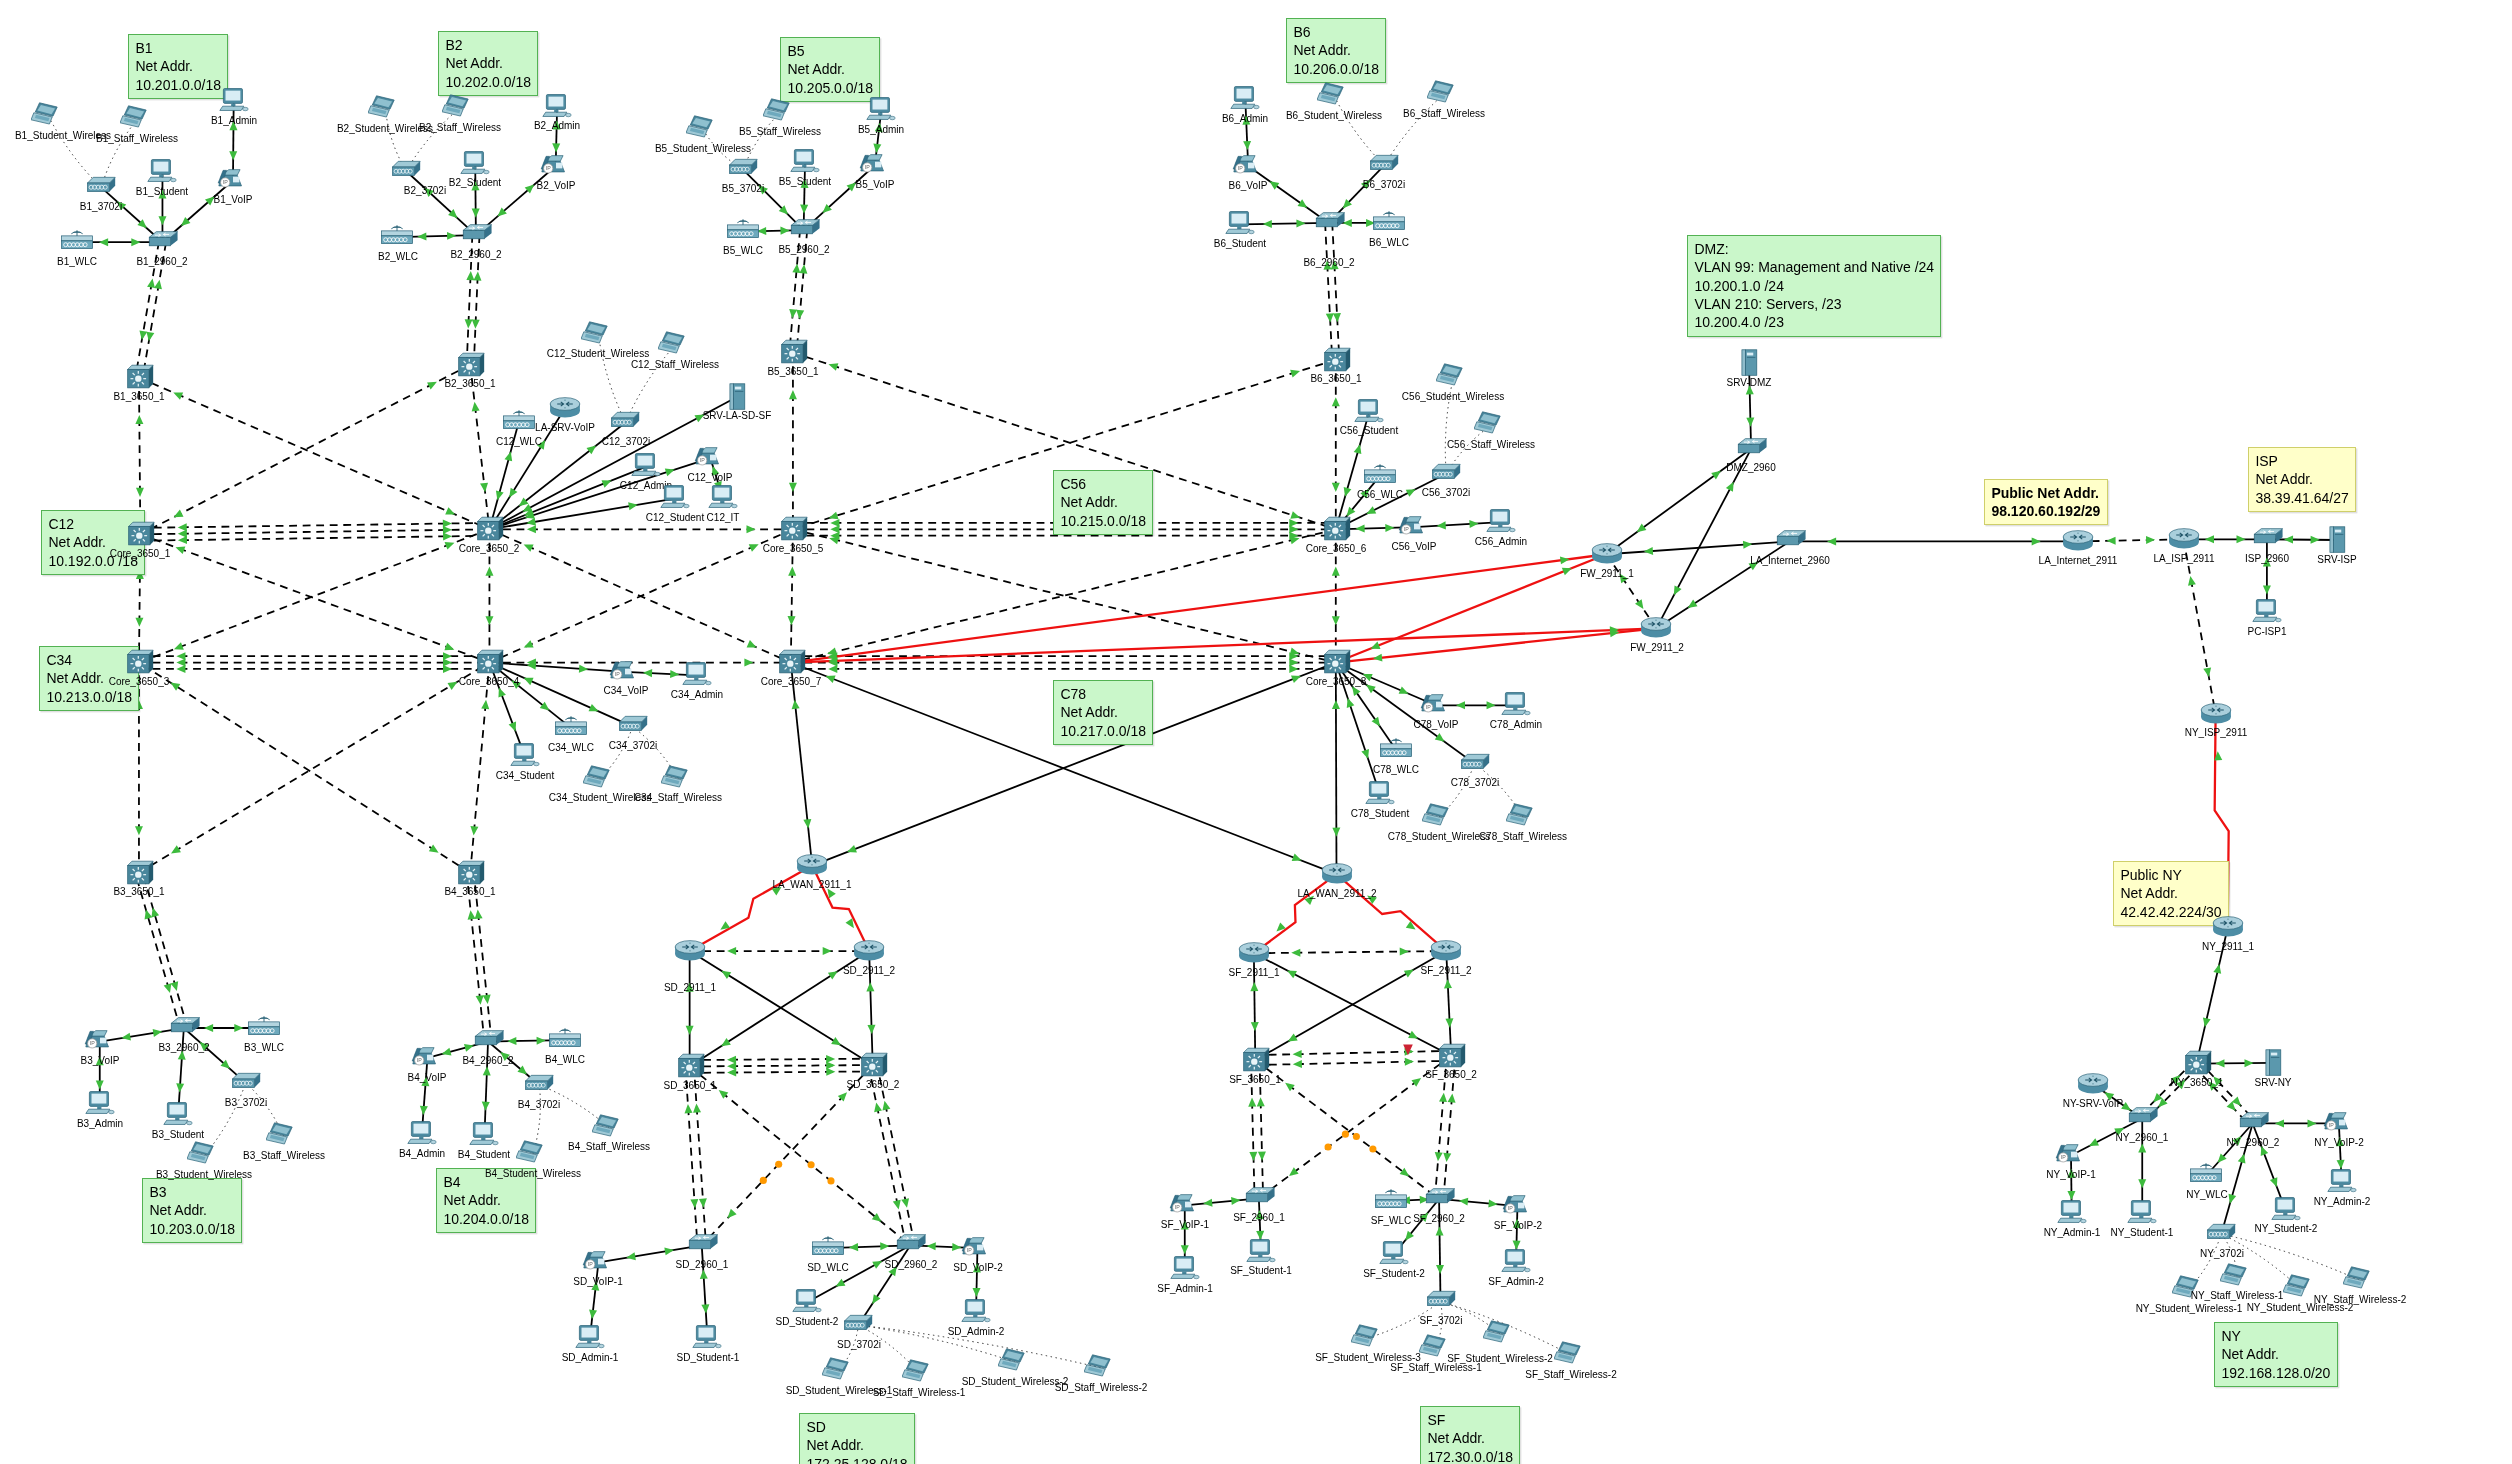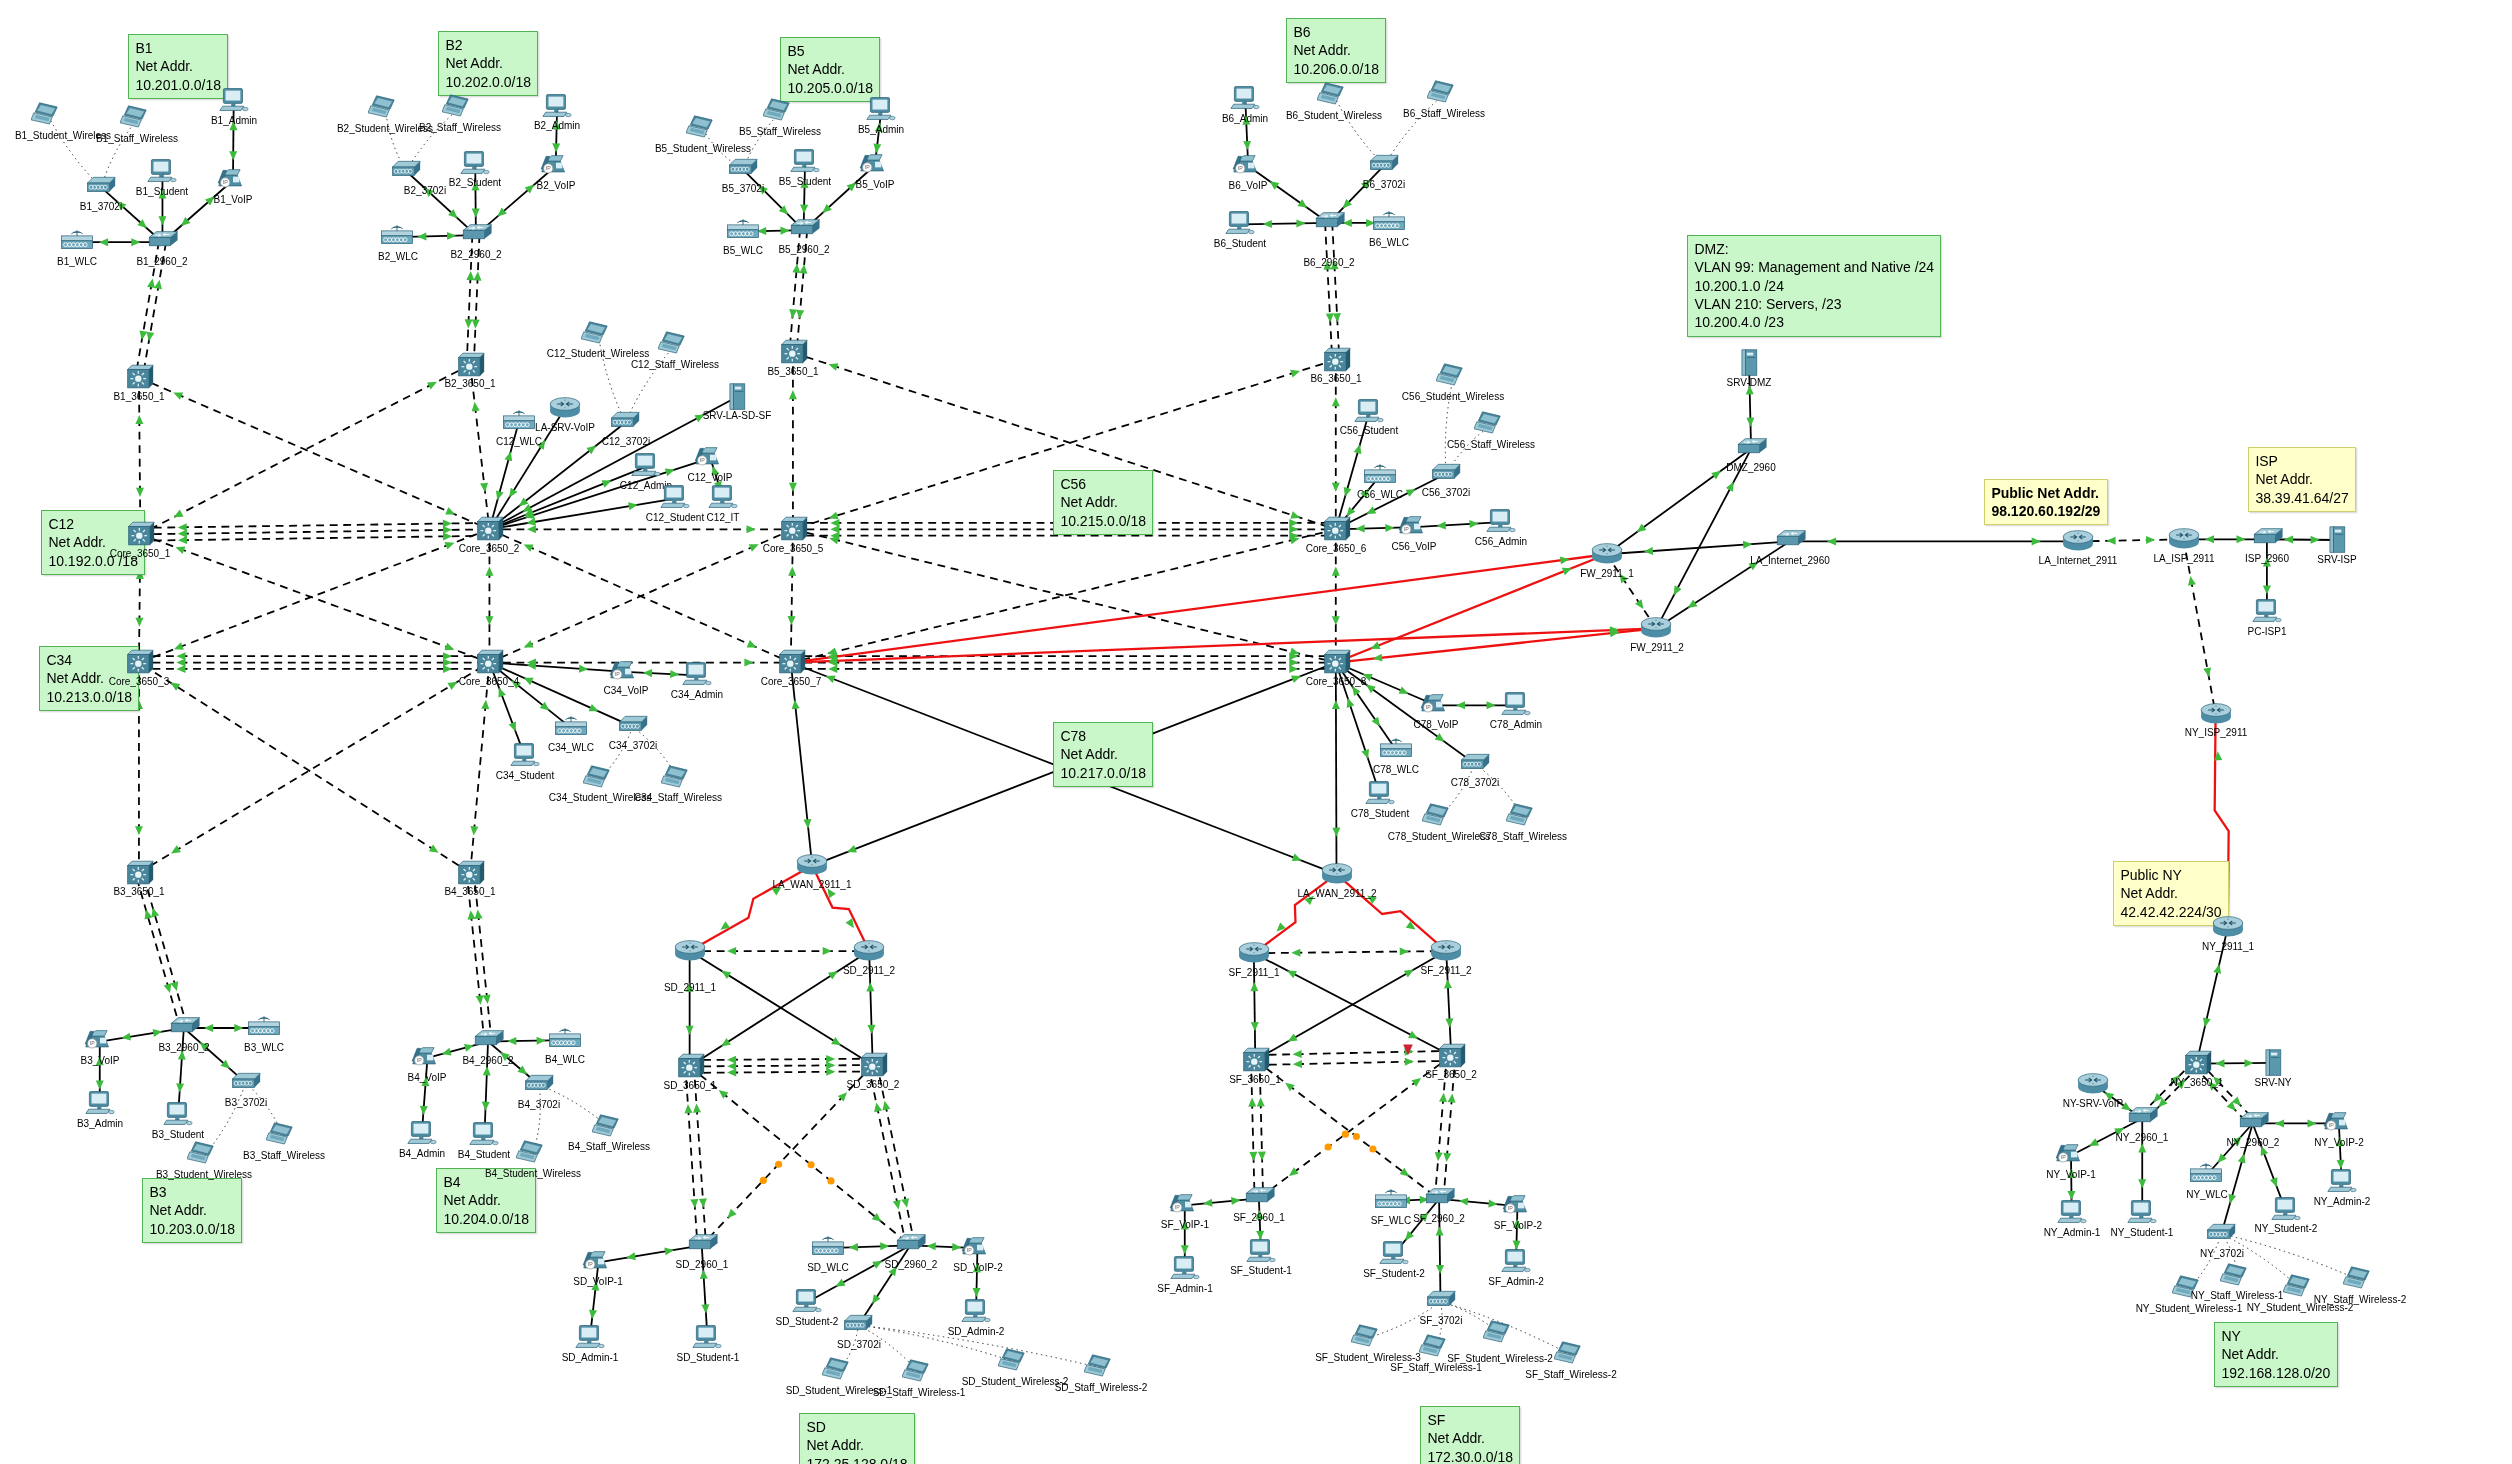--- a/index.html
+++ b/index.html
@@ -632,21 +632,21 @@
 10.213.0.0/18</div>
       <div class="note green" style="left:142px;top:1178px;min-width:71px;">B3
 Net Addr.
 10.203.0.0/18</div>
       <div class="note green" style="left:436px;top:1168px;min-width:71px;">B4
 Net Addr.
 10.204.0.0/18</div>
       <div class="note green" style="left:1053px;top:470px;min-width:74px;">C56
 Net Addr.
 10.215.0.0/18</div>
-      <div class="note green" style="left:1053px;top:680px;min-width:74px;margin-top:42px;">C78
+      <div class="note green" style="left:1053px;top:680px;min-width:74px;">C78
 Net Addr.
 10.217.0.0/18</div>
       <div class="note green" style="left:799px;top:1413px;min-width:91px;">SD
 Net Addr.
 172.25.128.0/18</div>
       <div class="note green" style="left:1420px;top:1406px;min-width:71px;">SF
 Net Addr.
 172.30.0.0/18</div>
       <div class="note green" style="left:2214px;top:1322px;min-width:88px;">NY
 Net Addr.

